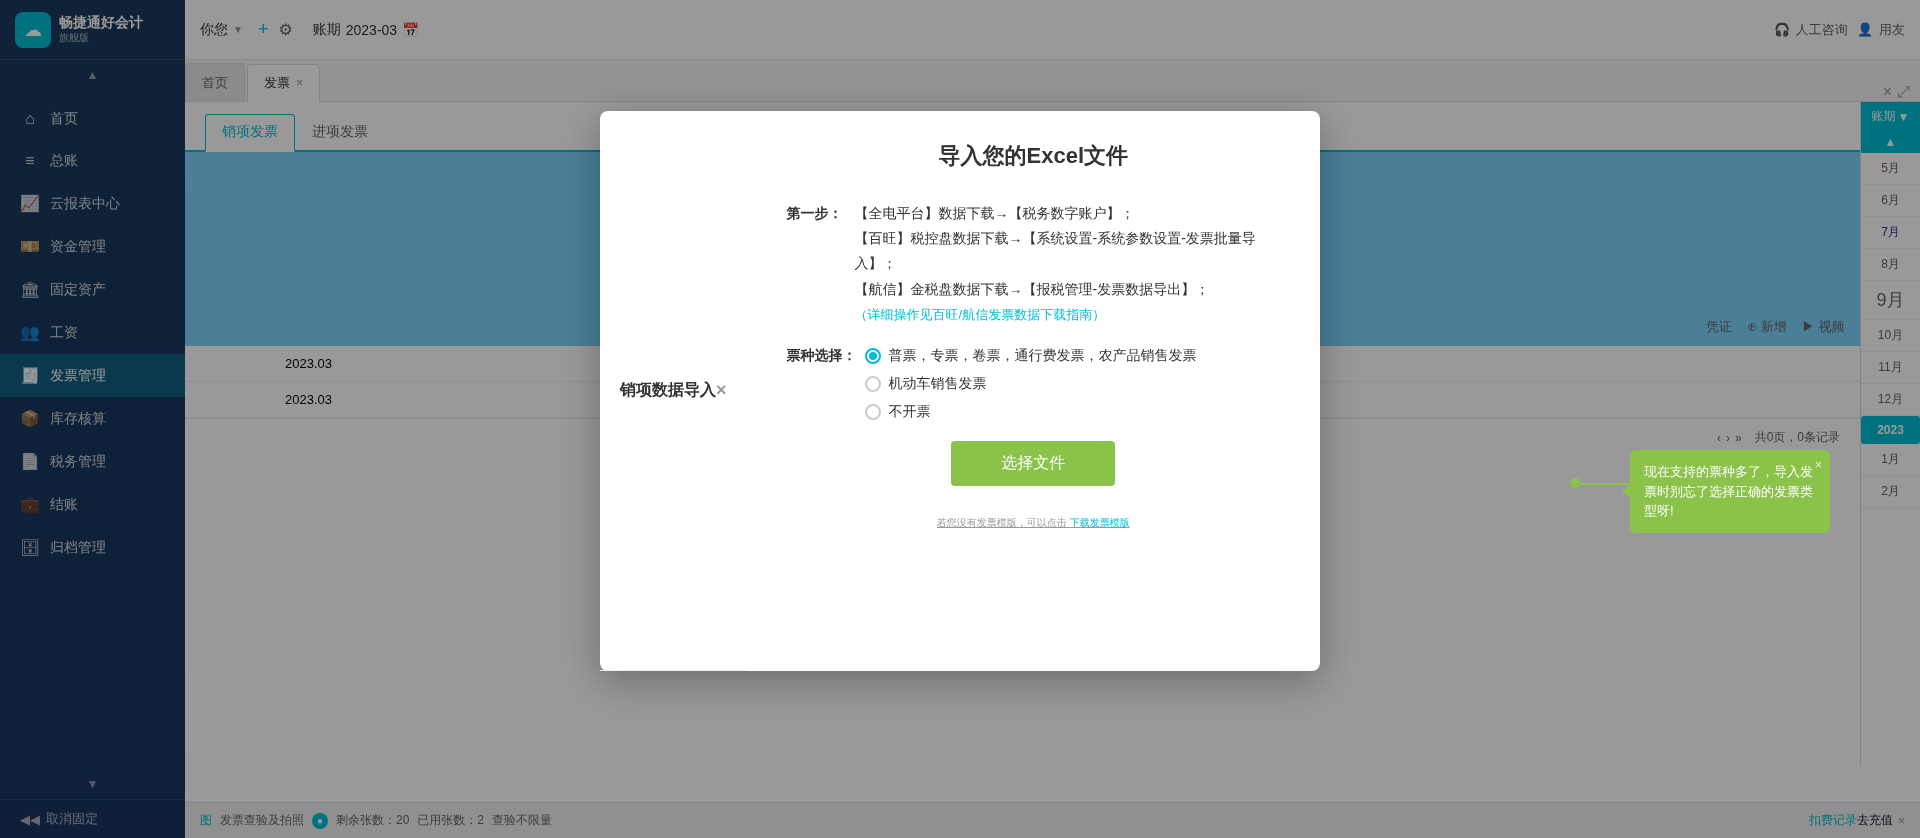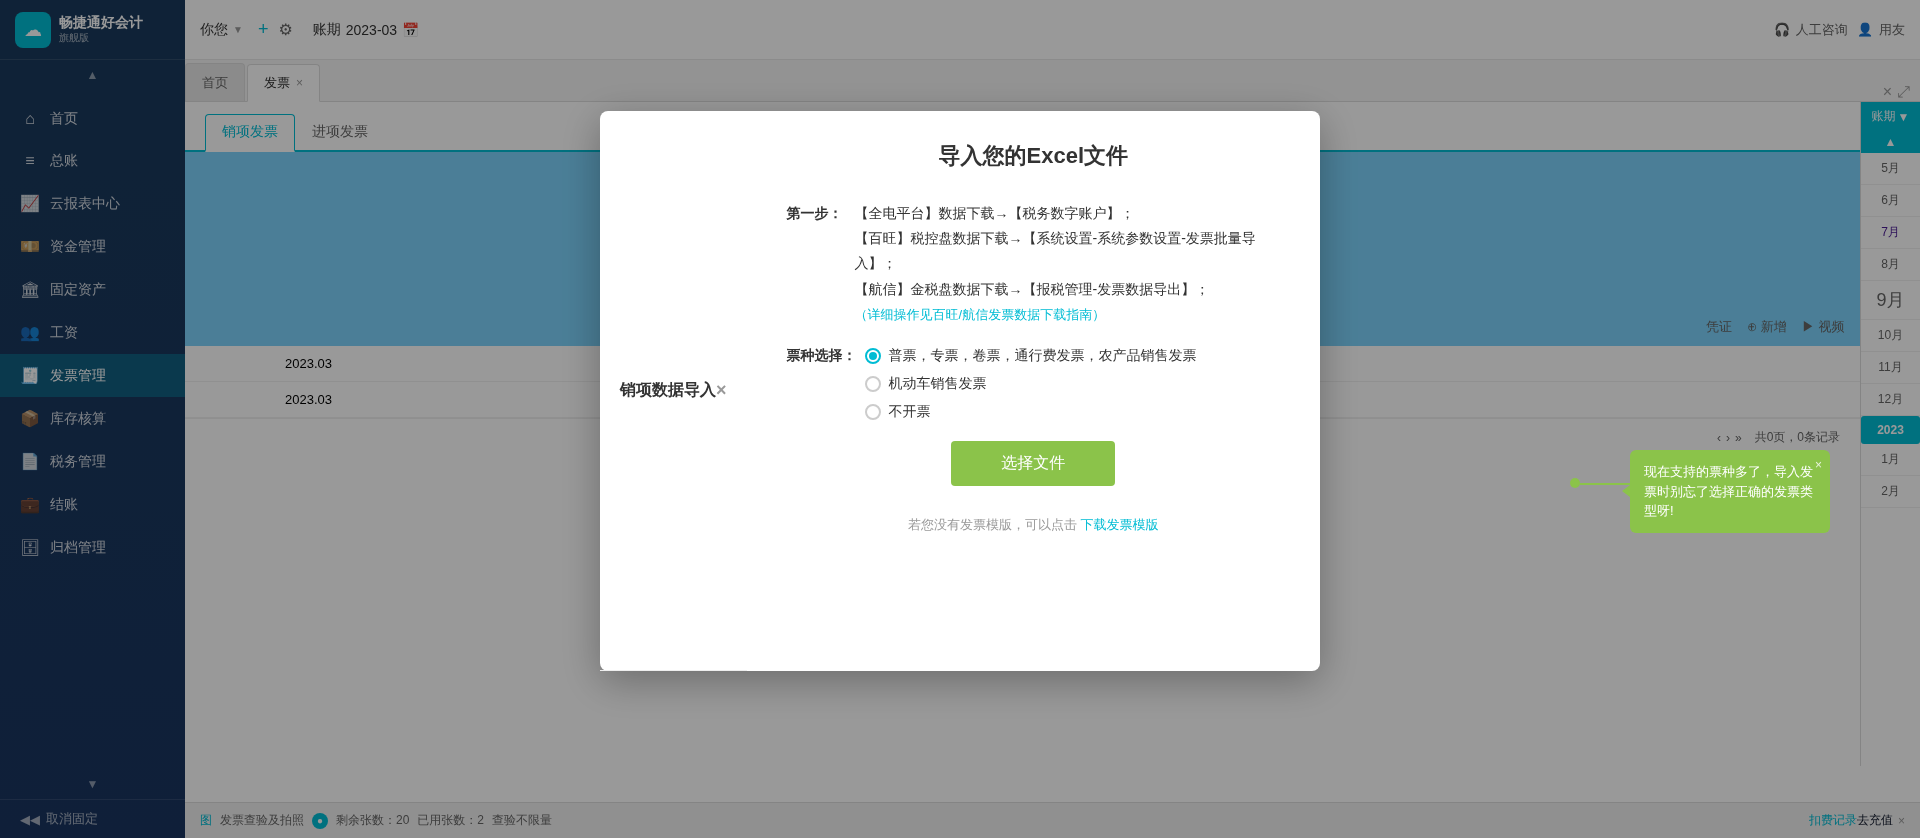--- a/index.html
+++ b/index.html
@@ -164,21 +164,21 @@
       width: 16px; height: 16px; border-radius: 50%; border: 2px solid #ccc;
       display: flex; align-items: center; justify-content: center;
     }
     .radio-circle.selected { border-color: #00bcd4; }
     .radio-circle.selected::after { content: ''; width: 8px; height: 8px; border-radius: 50%; background: #00bcd4; }
     .modal-select-btn {
       display: block; margin: 20px auto; background: #8bc34a; color: white;
       border: none; padding: 12px 50px; border-radius: 4px; font-size: 16px; cursor: pointer;
     }
     .modal-footer {
-      text-align: center; padding: 10px 0 20px; color: #999; font-size: 13px;
+      text-align: center; padding: 10px 0 20px; color: #999; font-size: 10px; text-decoration: underline;
     }
     .modal-footer a { color: #00bcd4; text-decoration: none; }
 
     
     .tooltip-bubble {
       position: absolute; right: 90px; top: 380px;
       background: #8bc34a; color: white; padding: 12px 14px;
       border-radius: 6px; font-size: 13px; max-width: 200px; line-height: 1.5;
       z-index: 200;
     }

